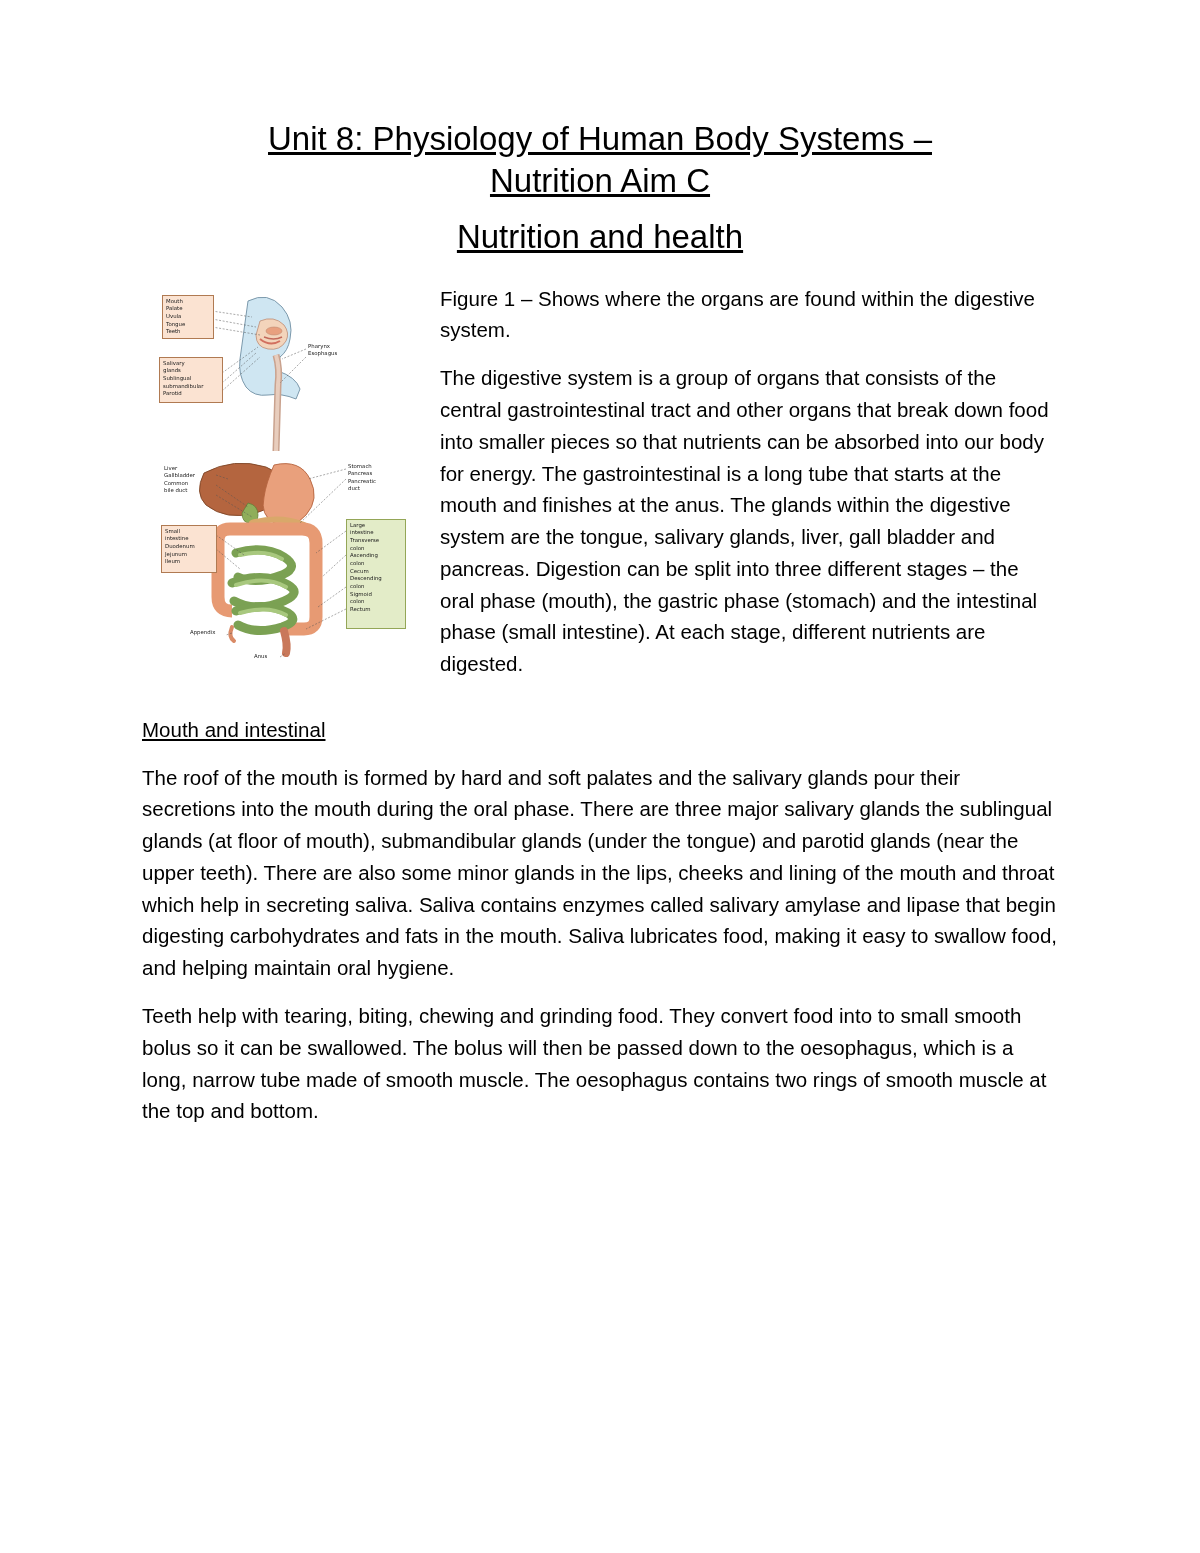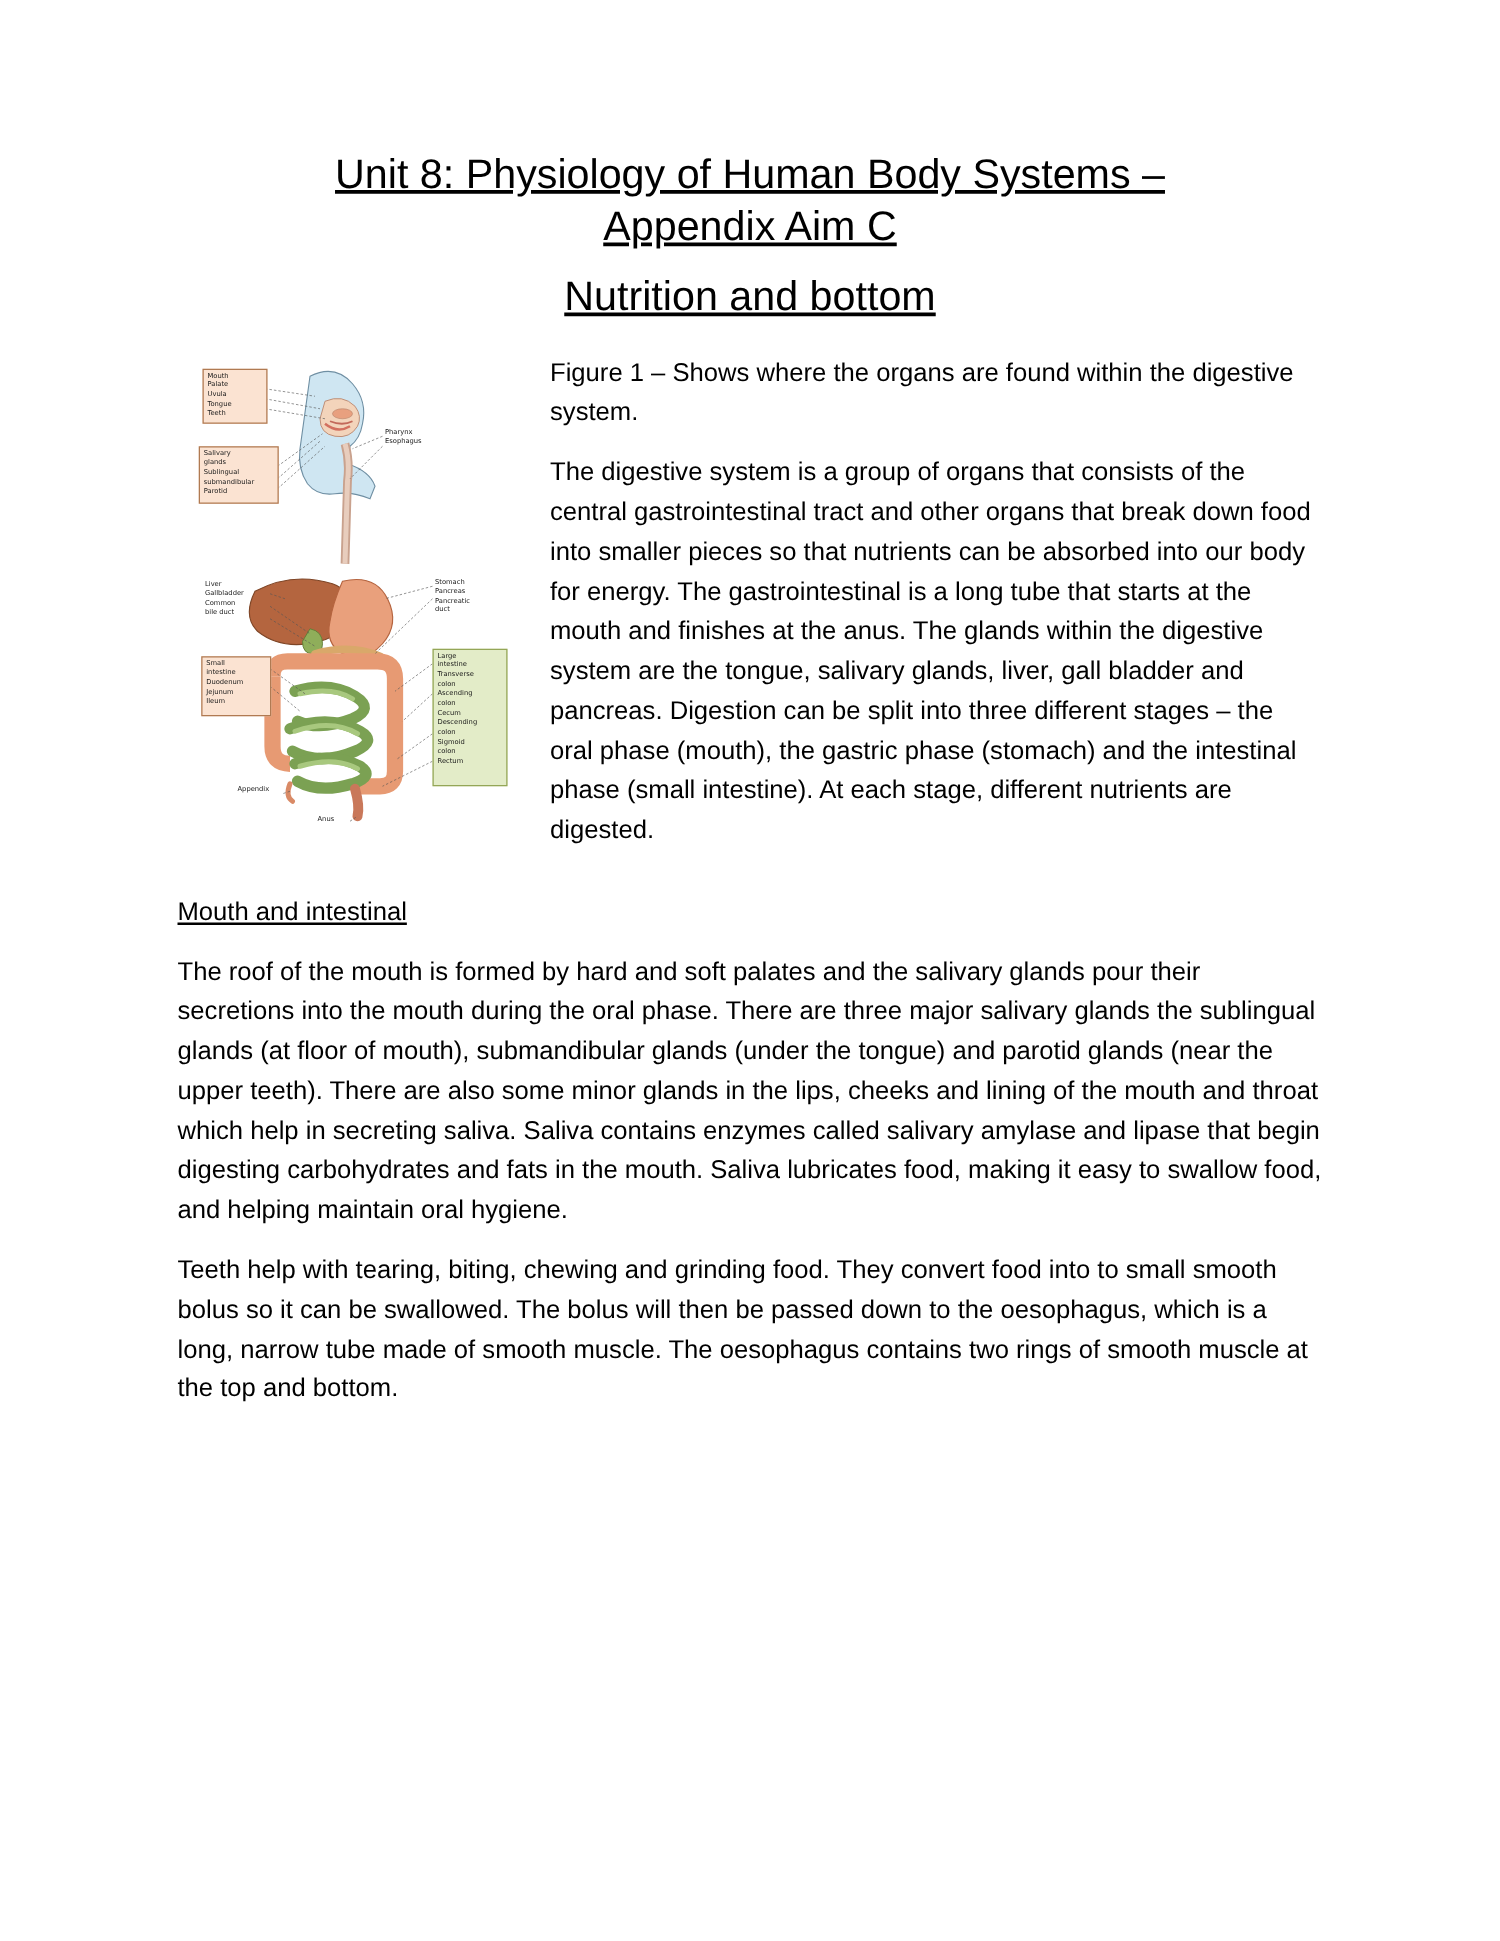--- a/index.html
+++ b/index.html
@@ -98,25 +98,25 @@
     line-height: 1.4;
   }
 </style>
 </head>
 <body>
 
 <div class="page">
 
   <h1 class="doc-title">
     <span class="u">Unit 8: Physiology of Human Body Systems –</span><br>
-    <span class="u">Appendix Aim C</span>
+    <span class="u">Nutrition Aim C</span>
   </h1>
 
   <h2 class="doc-subtitle">
-    <span class="u">Nutrition and bottom</span>
+    <span class="u">Nutrition and health</span>
   </h2>
 
   <div class="content">
 
     <div class="figure">
       <div class="fig-img">
         <svg viewBox="0 0 262 390" width="262" height="390">
 
           <path d="M92 14 q20 -10 34 6 q12 14 8 32 q-2 12 -10 18 l-2 14 q18 6 22 18 l-4 10 q-14 -6 -28 -4 q-14 2 -22 -8 q-8 -12 -6 -28 z" fill="#cfe6f2" stroke="#6f8fa3" stroke-width="0.9"></path>
 

